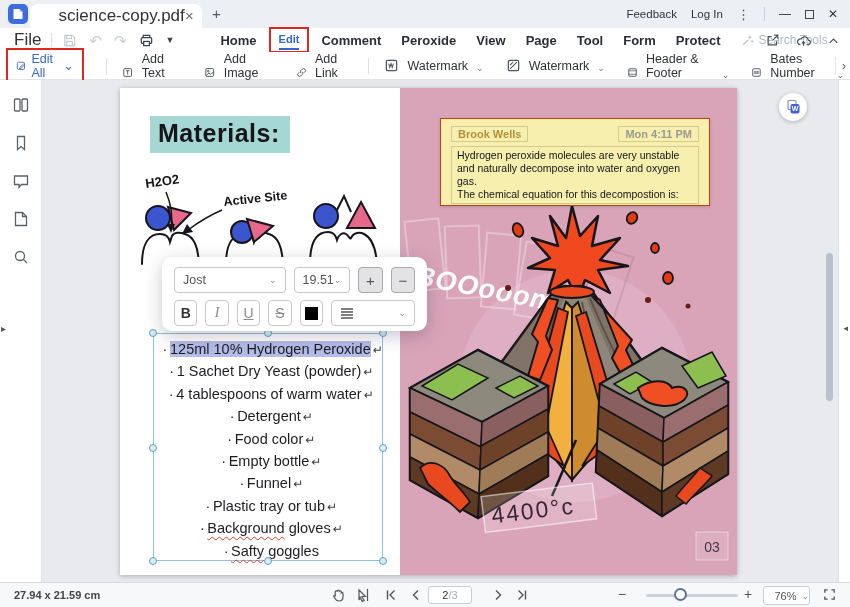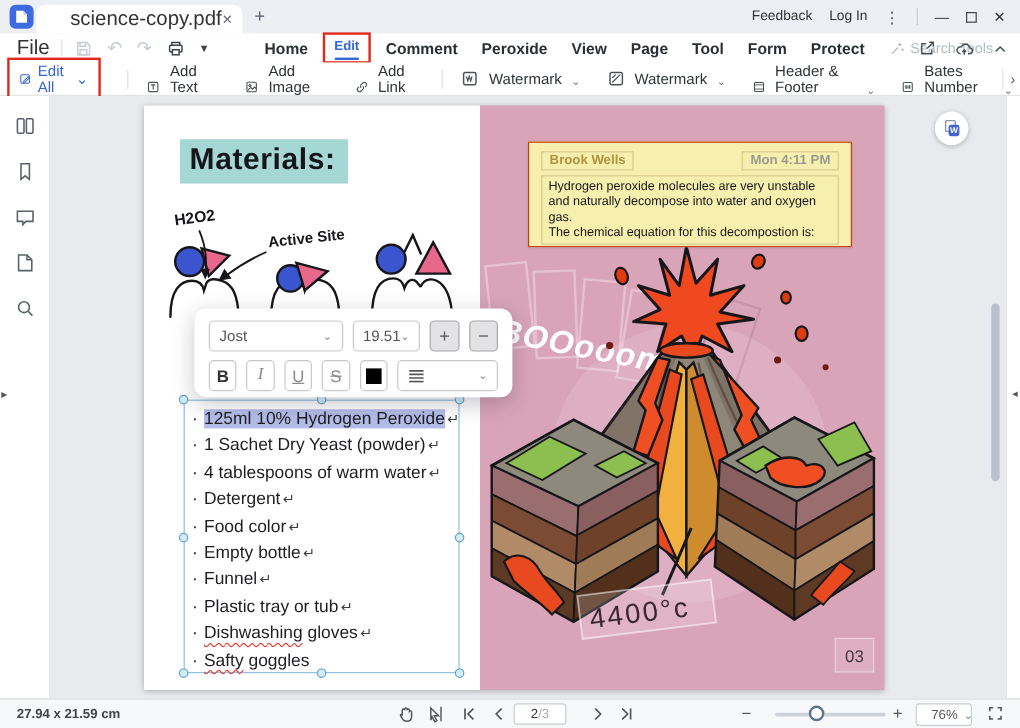--- a/index.html
+++ b/index.html
@@ -44,21 +44,21 @@
   
   .workspace { position:relative; height:502px; background:#e8eaee; overflow:hidden; }
   .sidebar { position:absolute; left:0; top:0; width:42px; height:100%; background:#fff; border-right:1px solid #e2e4e8; display:flex; flex-direction:column; align-items:center; padding-top:16px; gap:20px; }
   .expand-left { position:absolute; left:1px; top:243px; font-size:10px; color:#555; }
   .rightstrip { position:absolute; right:0; top:0; width:12px; height:100%; background:#fff; border-left:1px solid #dcdfe5; }
   .collapse-right { position:absolute; right:2px; top:243px; font-size:9px; color:#555; }
   .scrollthumb { position:absolute; left:826px; top:173px; width:7px; height:148px; background:#b9c1ce; border-radius:4px; }
   .word-btn { position:absolute; left:779px; top:13px; width:28px; height:28px; border-radius:50%; background:#fff; box-shadow:0 1px 4px rgba(0,0,0,.25); display:flex; align-items:center; justify-content:center; }
 
   .pages { position:absolute; left:120px; top:8px; width:617px; height:487px; display:flex; box-shadow:0 1px 5px rgba(0,0,0,.28); }
-  .page-white { position:relative; width:280px; height:487px; background:#fff; }
+  .page-white { position:relative; width:280px; height:487px; background:#fff;text-align:center; }
   .page-pink { position:relative; width:337px; height:487px; background:#d9a4b8; overflow:hidden; }
 
   .materials-title { position:absolute; left:30px; top:28px; background:#a5d8d5; color:#15151a; font-weight:700; font-size:25px; padding:3px 10px 5px 8px; letter-spacing:.5px; }
   .diagram { position:absolute; left:18px; top:86px; }
 
   
   .textbox { position:absolute; left:33px; top:245px; width:230px; height:228px; border:1px solid #8fc1e3; }
   .handle { position:absolute; width:8px; height:8px; border-radius:50%; background:#d6ecf7; border:1px solid #5ea3cd; }
   .mlist { position:absolute; left:6px; top:4px; width:220px; font-size:14.5px; color:#1d1d22; }
   .mline { height:22.4px; line-height:22.4px; white-space:nowrap; }
@@ -88,21 +88,21 @@
   .dims { margin-left:14px;font-weight:bold; }
   .sb-ic { position:absolute; top:4px; }
   .pagebox { position:absolute; left:428px; top:3px; width:44px; height:18px; border:1px solid #c9cdd4; border-radius:3px; background:#fff; display:flex; align-items:center; justify-content:center; font-size:11px; }
   .pagebox .cur { color:#333; }
   .pagebox .tot { color:#aab0b8; }
   .zminus { position:absolute; left:618px; top:3px; font-size:14px; color:#555; }
   .zplus { position:absolute; left:744px; top:3px; font-size:14px; color:#555; }
   .ztrack { position:absolute; left:646px; top:11px; width:92px; height:3px; background:#cdd2d9; border-radius:2px; }
   .zfill { width:34px; height:3px; background:#5f7391; border-radius:2px; }
   .zknob { position:absolute; left:674px; top:5px; width:13px; height:13px; border-radius:50%; background:#fff; border:2px solid #5f7391; }
-  .zoombox { position:absolute; left:763px; top:3px; width:47px; height:19px; border:1px solid #c9cdd4; border-radius:3px; background:#fff; display:flex; align-items:center; justify-content:flex-start; gap:5px; color:#555;padding-left:12px; }
+  .zoombox { position:absolute; left:763px; top:3px; width:47px; height:19px; border:1px solid #c9cdd4; border-radius:3px; background:#fff; display:flex; align-items:center; justify-content:flex-end; gap:5px; color:#555; }
   .fitbtn { position:absolute; left:822px; top:4px; }
 
   svg.ic { display:block; }
 </style>
 </head>
 <body>
 
 <div class="titlebar">
   <div class="applogo">
     <svg class="ic" width="12" height="12" viewBox="0 0 12 12">
@@ -322,21 +322,21 @@
       <div class="textbox">
         <div class="mlist">
           <div class="mline"><span class="mbullet">·</span><span class="sel">125ml 10% Hydrogen Peroxide</span><span class="mret">↵</span></div>
           <div class="mline"><span class="mbullet">·</span><span>1 Sachet Dry Yeast (powder)</span><span class="mret">↵</span></div>
           <div class="mline"><span class="mbullet">·</span><span>4 tablespoons of warm water</span><span class="mret">↵</span></div>
           <div class="mline"><span class="mbullet">·</span><span>Detergent</span><span class="mret">↵</span></div>
           <div class="mline"><span class="mbullet">·</span><span>Food color</span><span class="mret">↵</span></div>
           <div class="mline"><span class="mbullet">·</span><span>Empty bottle</span><span class="mret">↵</span></div>
           <div class="mline"><span class="mbullet">·</span><span>Funnel</span><span class="mret">↵</span></div>
           <div class="mline"><span class="mbullet">·</span><span>Plastic tray or tub</span><span class="mret">↵</span></div>
-          <div class="mline"><span class="mbullet">·</span><span class="sp-err">Dishwashing</span><span> gloves</span><span class="mret">↵</span></div>
+          <div class="mline"><span class="mbullet">·</span><span class="sp-err">Background</span><span> gloves</span><span class="mret">↵</span></div>
           <div class="mline"><span class="mbullet">·</span><span class="sp-err">Safty</span><span> goggles</span></div>
         </div>
         <span class="handle" style="left:-5px;top:-5px;"></span>
         <span class="handle" style="left:110px;top:-5px;"></span>
         <span class="handle" style="right:-5px;top:-5px;"></span>
         <span class="handle" style="left:-5px;top:110px;"></span>
         <span class="handle" style="right:-5px;top:110px;"></span>
         <span class="handle" style="left:-5px;bottom:-5px;"></span>
         <span class="handle" style="left:110px;bottom:-5px;"></span>
         <span class="handle" style="right:-5px;bottom:-5px;"></span>

